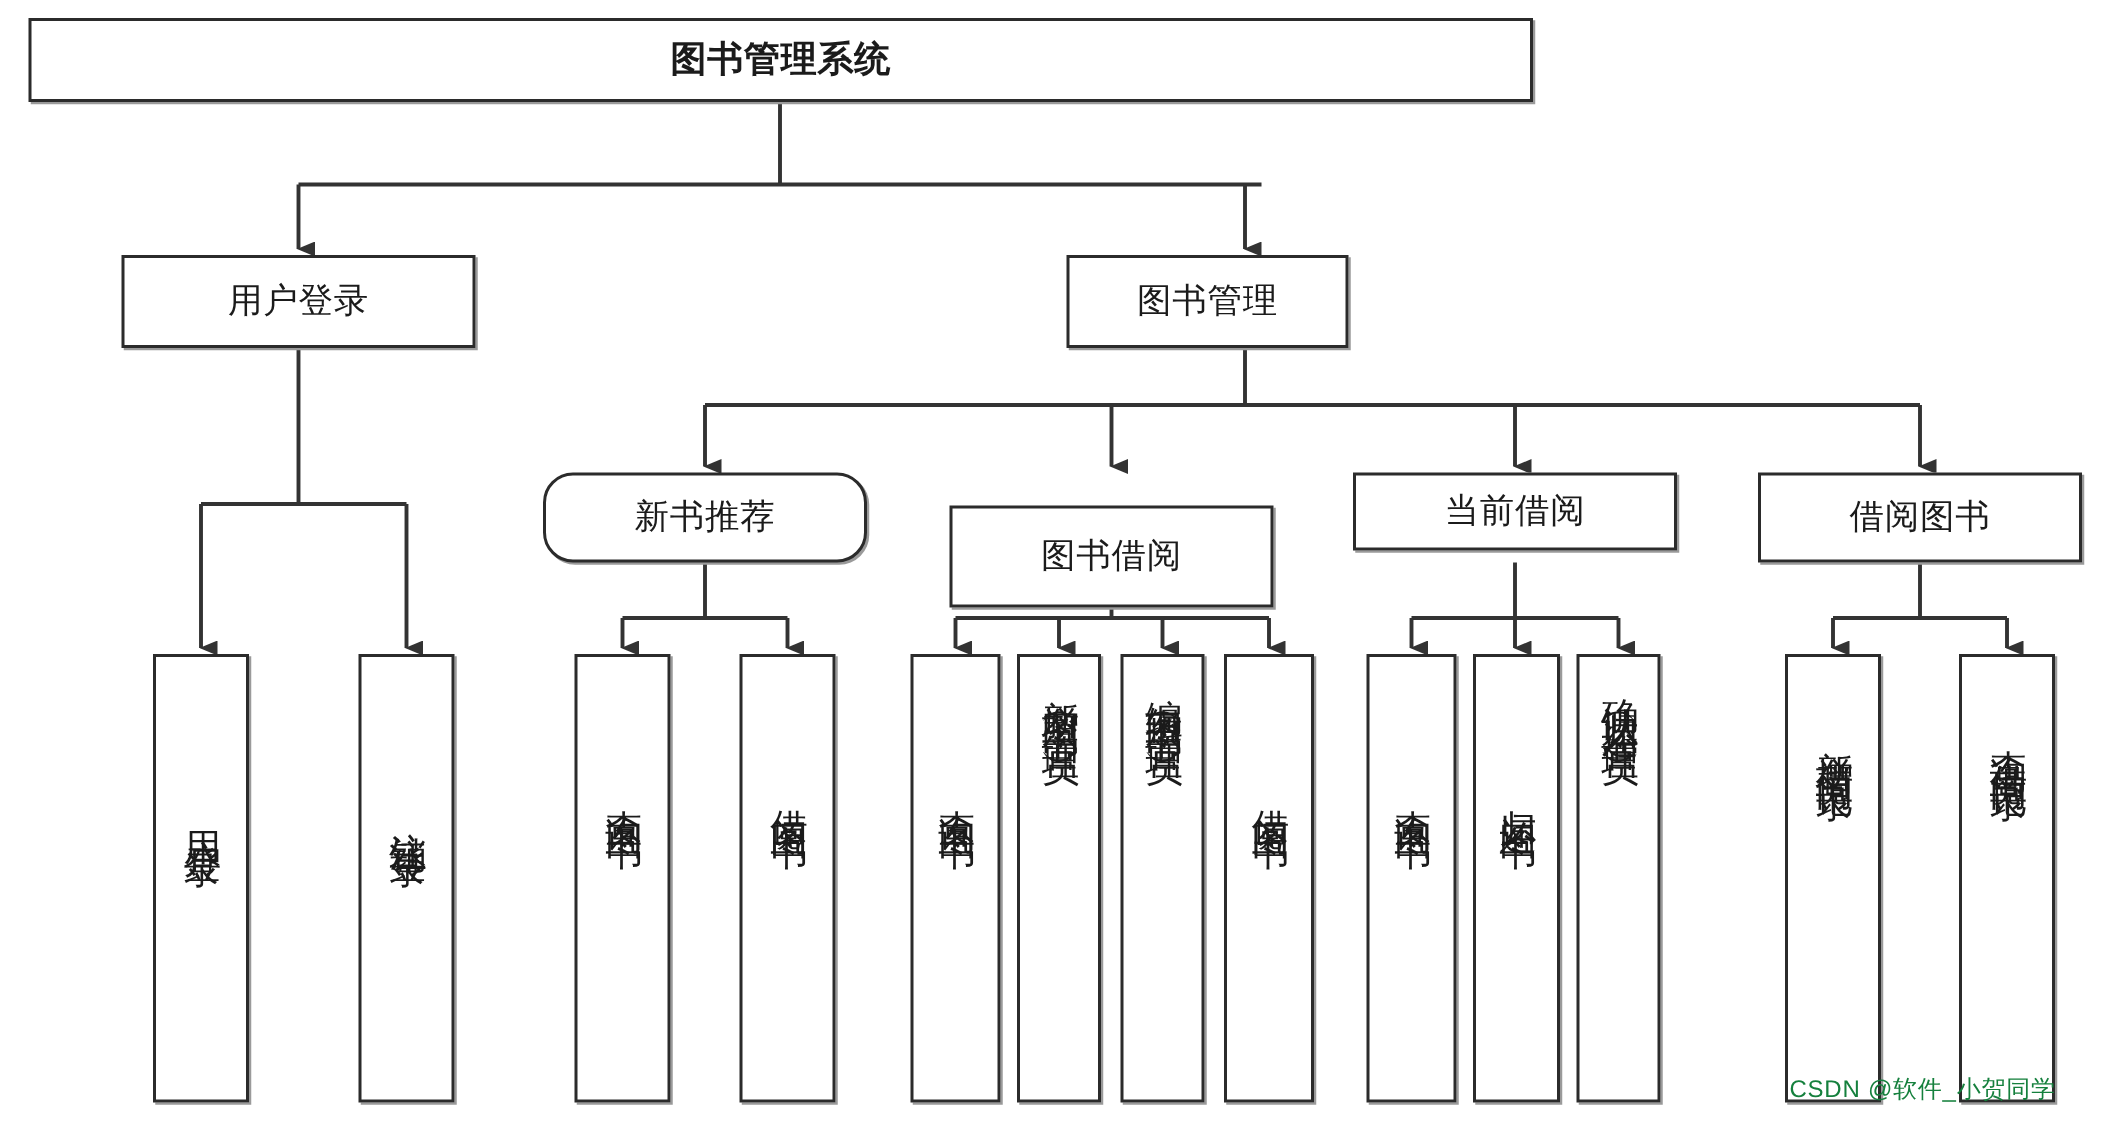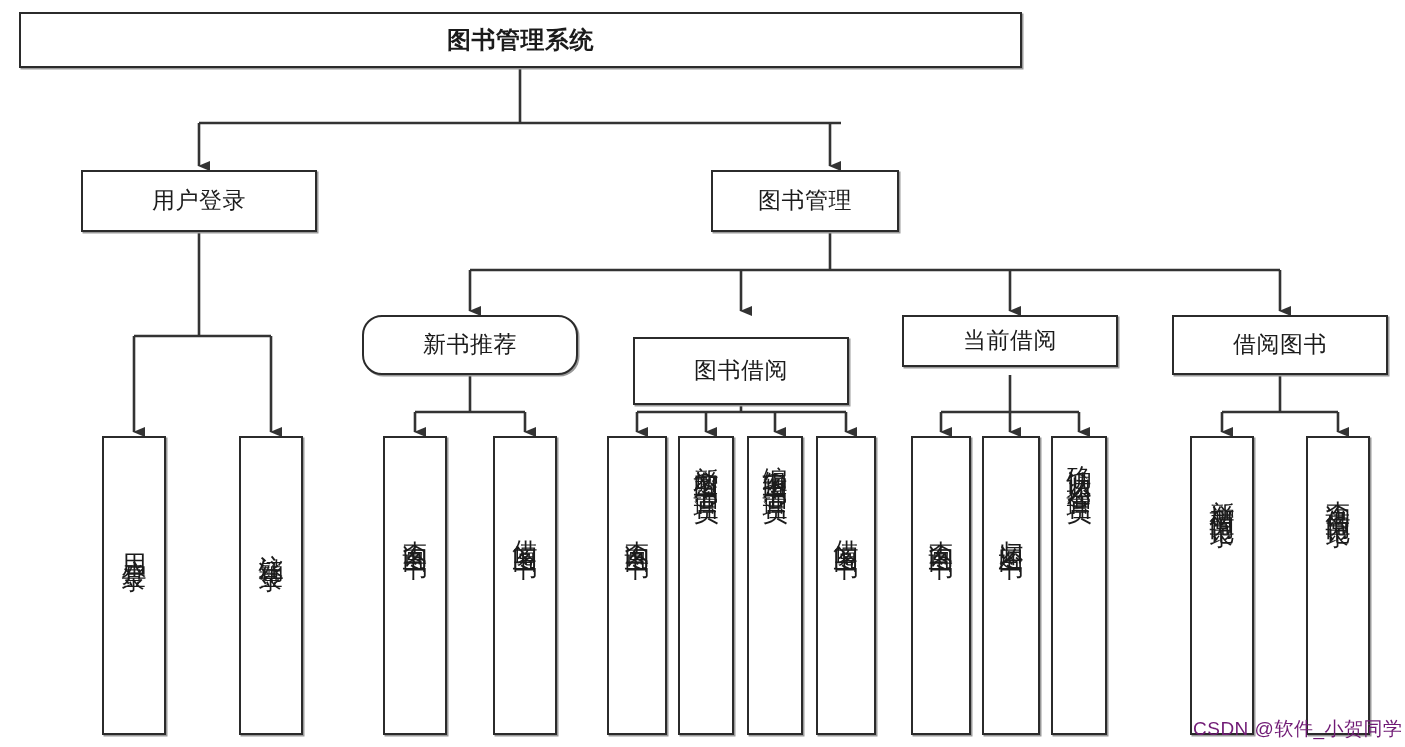--- a/index.html
+++ b/index.html
@@ -43,22 +43,22 @@
     writing-mode:vertical-rl;
     text-orientation:upright;
     font-size:25px;
     line-height:1.0;
     letter-spacing:5px;
     white-space:nowrap;
   }
 
   .watermark{
     position:absolute;
-    font-size:19px;
-    color:#701a75;
+    font-size:16px;
+    color:#15803d;
     white-space:nowrap;
     letter-spacing:0.5px;
   }
 </style>
 </head>
 <body>
 
 <div id="canvas">
 
   <svg id="wires" viewBox="0 0 1405 747" xmlns="http://www.w3.org/2000/svg">

